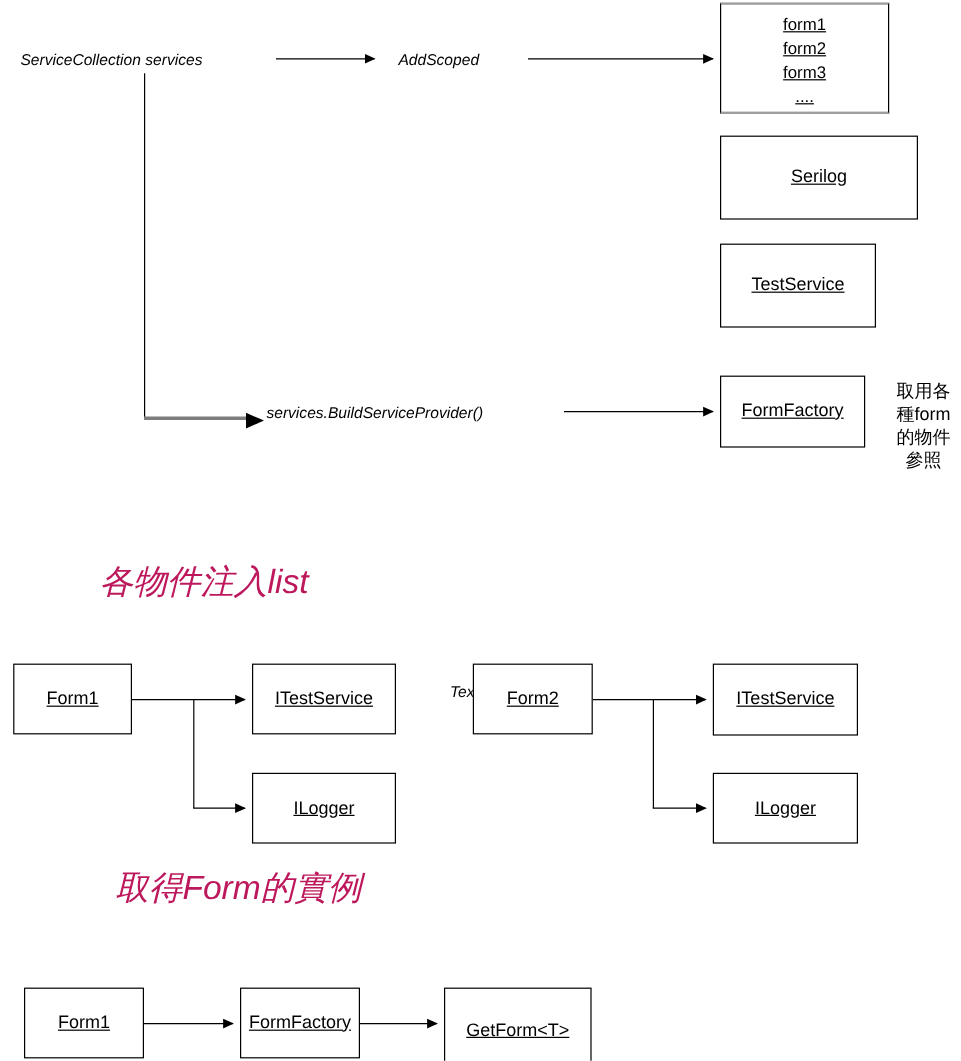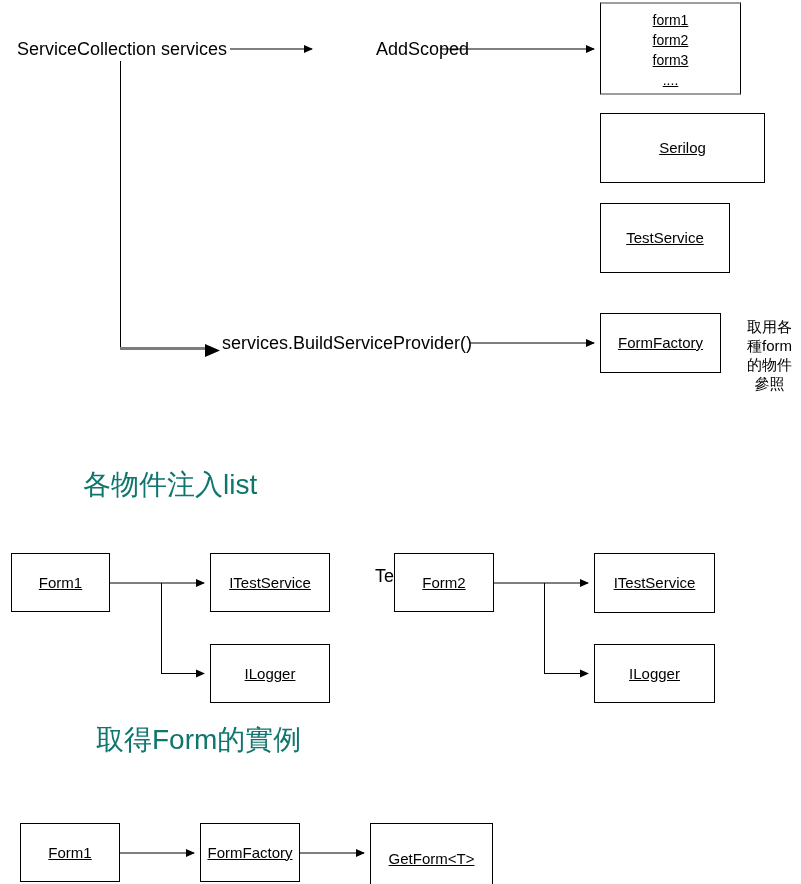--- a/index.html
+++ b/index.html
@@ -44,30 +44,32 @@
     flex-direction: column;
     justify-content: flex-start;
     padding-top: 6px;
     font-size: 14px;
     line-height: 20px;
     border-top: 2px solid #9e9e9e;
     border-bottom: 2px solid #9e9e9e;
   }
   .label {
     position: absolute;
-    font-size: 18px;
+    font-size: 13px;
     line-height: 17px;
     white-space: nowrap;
+    font-style: italic;
   }
   .heading {
     position: absolute;
     font-size: 28px;
     line-height: 34px;
-    color: #0f766e;
+    color: #be185d;
     white-space: nowrap;
+    font-style: italic;
   }
   .annotation {
     position: absolute;
     font-size: 15px;
     line-height: 19px;
     text-align: center;
     white-space: nowrap;
   }
 </style>
 </head>
@@ -99,21 +101,21 @@
     <line x1="494" y1="583" x2="588" y2="583" stroke="#000" stroke-width="1" marker-end="url(#arrow)"></line>
     <line x1="544.5" y1="583" x2="544.5" y2="673.5" stroke="#000" stroke-width="1"></line>
     <line x1="544" y1="673.5" x2="588" y2="673.5" stroke="#000" stroke-width="1" marker-end="url(#arrow)"></line>
 
     <line x1="120" y1="853" x2="194" y2="853" stroke="#000" stroke-width="1" marker-end="url(#arrow)"></line>
     <line x1="300" y1="853" x2="364" y2="853" stroke="#000" stroke-width="1" marker-end="url(#arrow)"></line>
   </svg>
 
   <div class="label" style="left:17px; top:41px;">ServiceCollection services</div>
 
-  <div class="label" style="left:332px; top:41px;margin-left:44px;">AddScoped</div>
+  <div class="label" style="left:332px; top:41px;">AddScoped</div>
 
   <div class="box list" style="left:600px; top:2px; width:141px; height:93px;">
     <span>form1</span>
     <span>form2</span>
     <span>form3</span>
     <span>....</span>
   </div>
 
   <div class="box" style="left:600px; top:113px; width:165px; height:70px;">Serilog</div>
 

